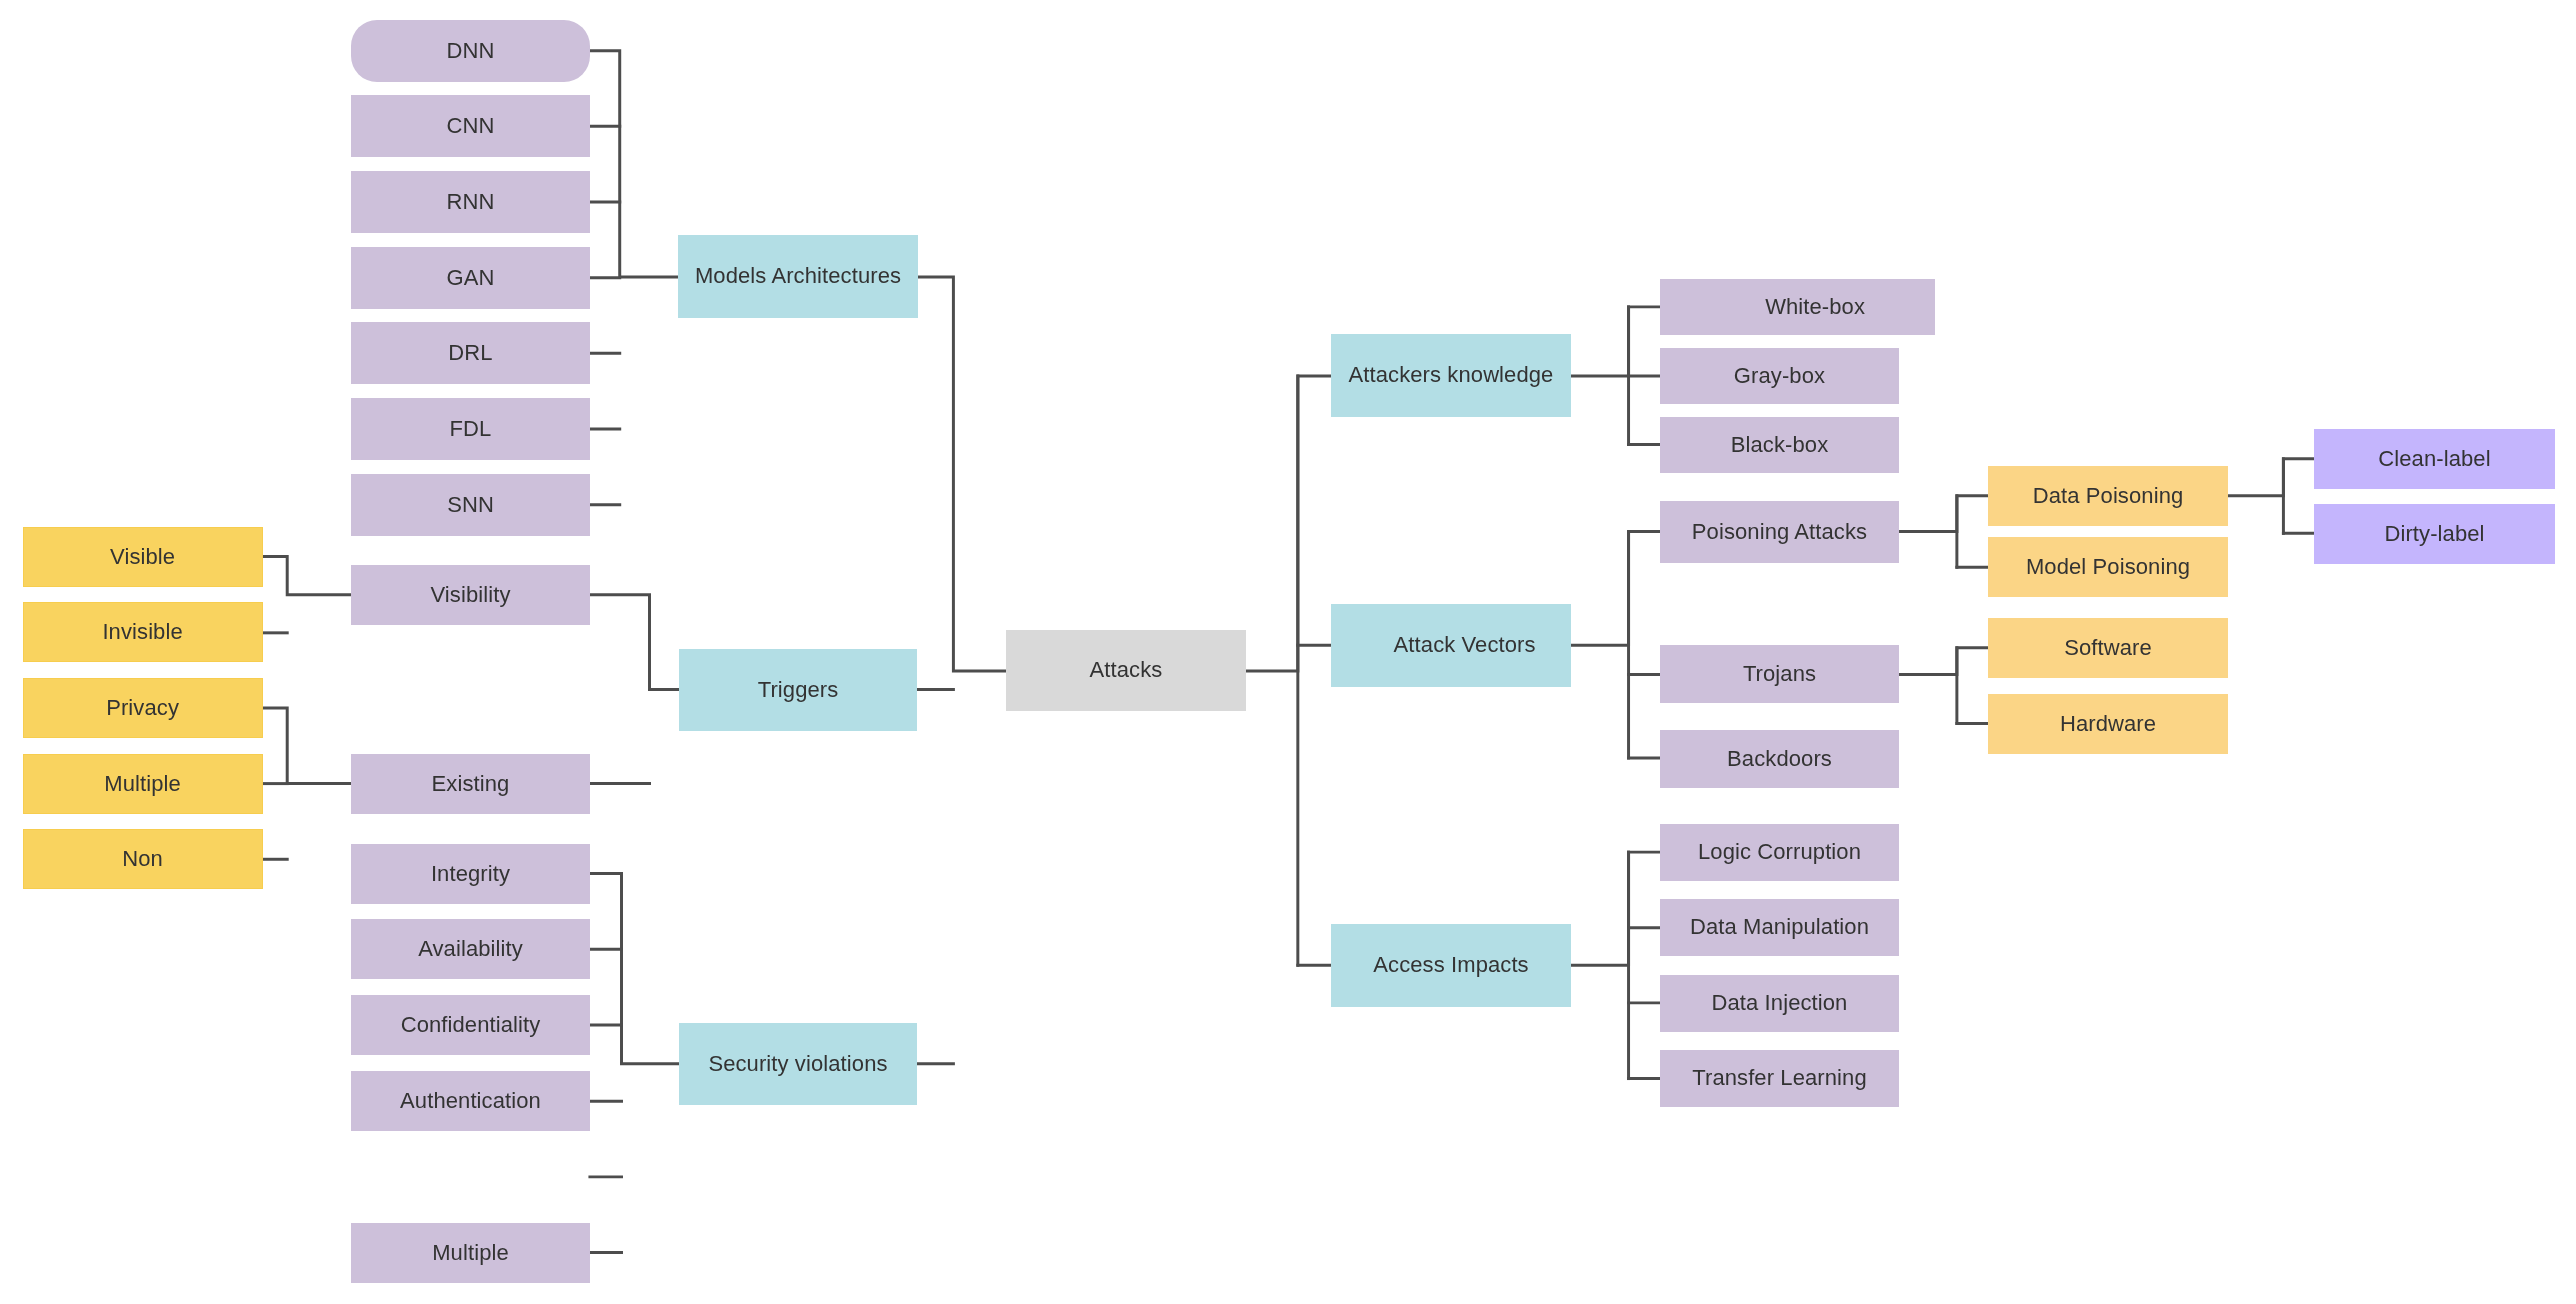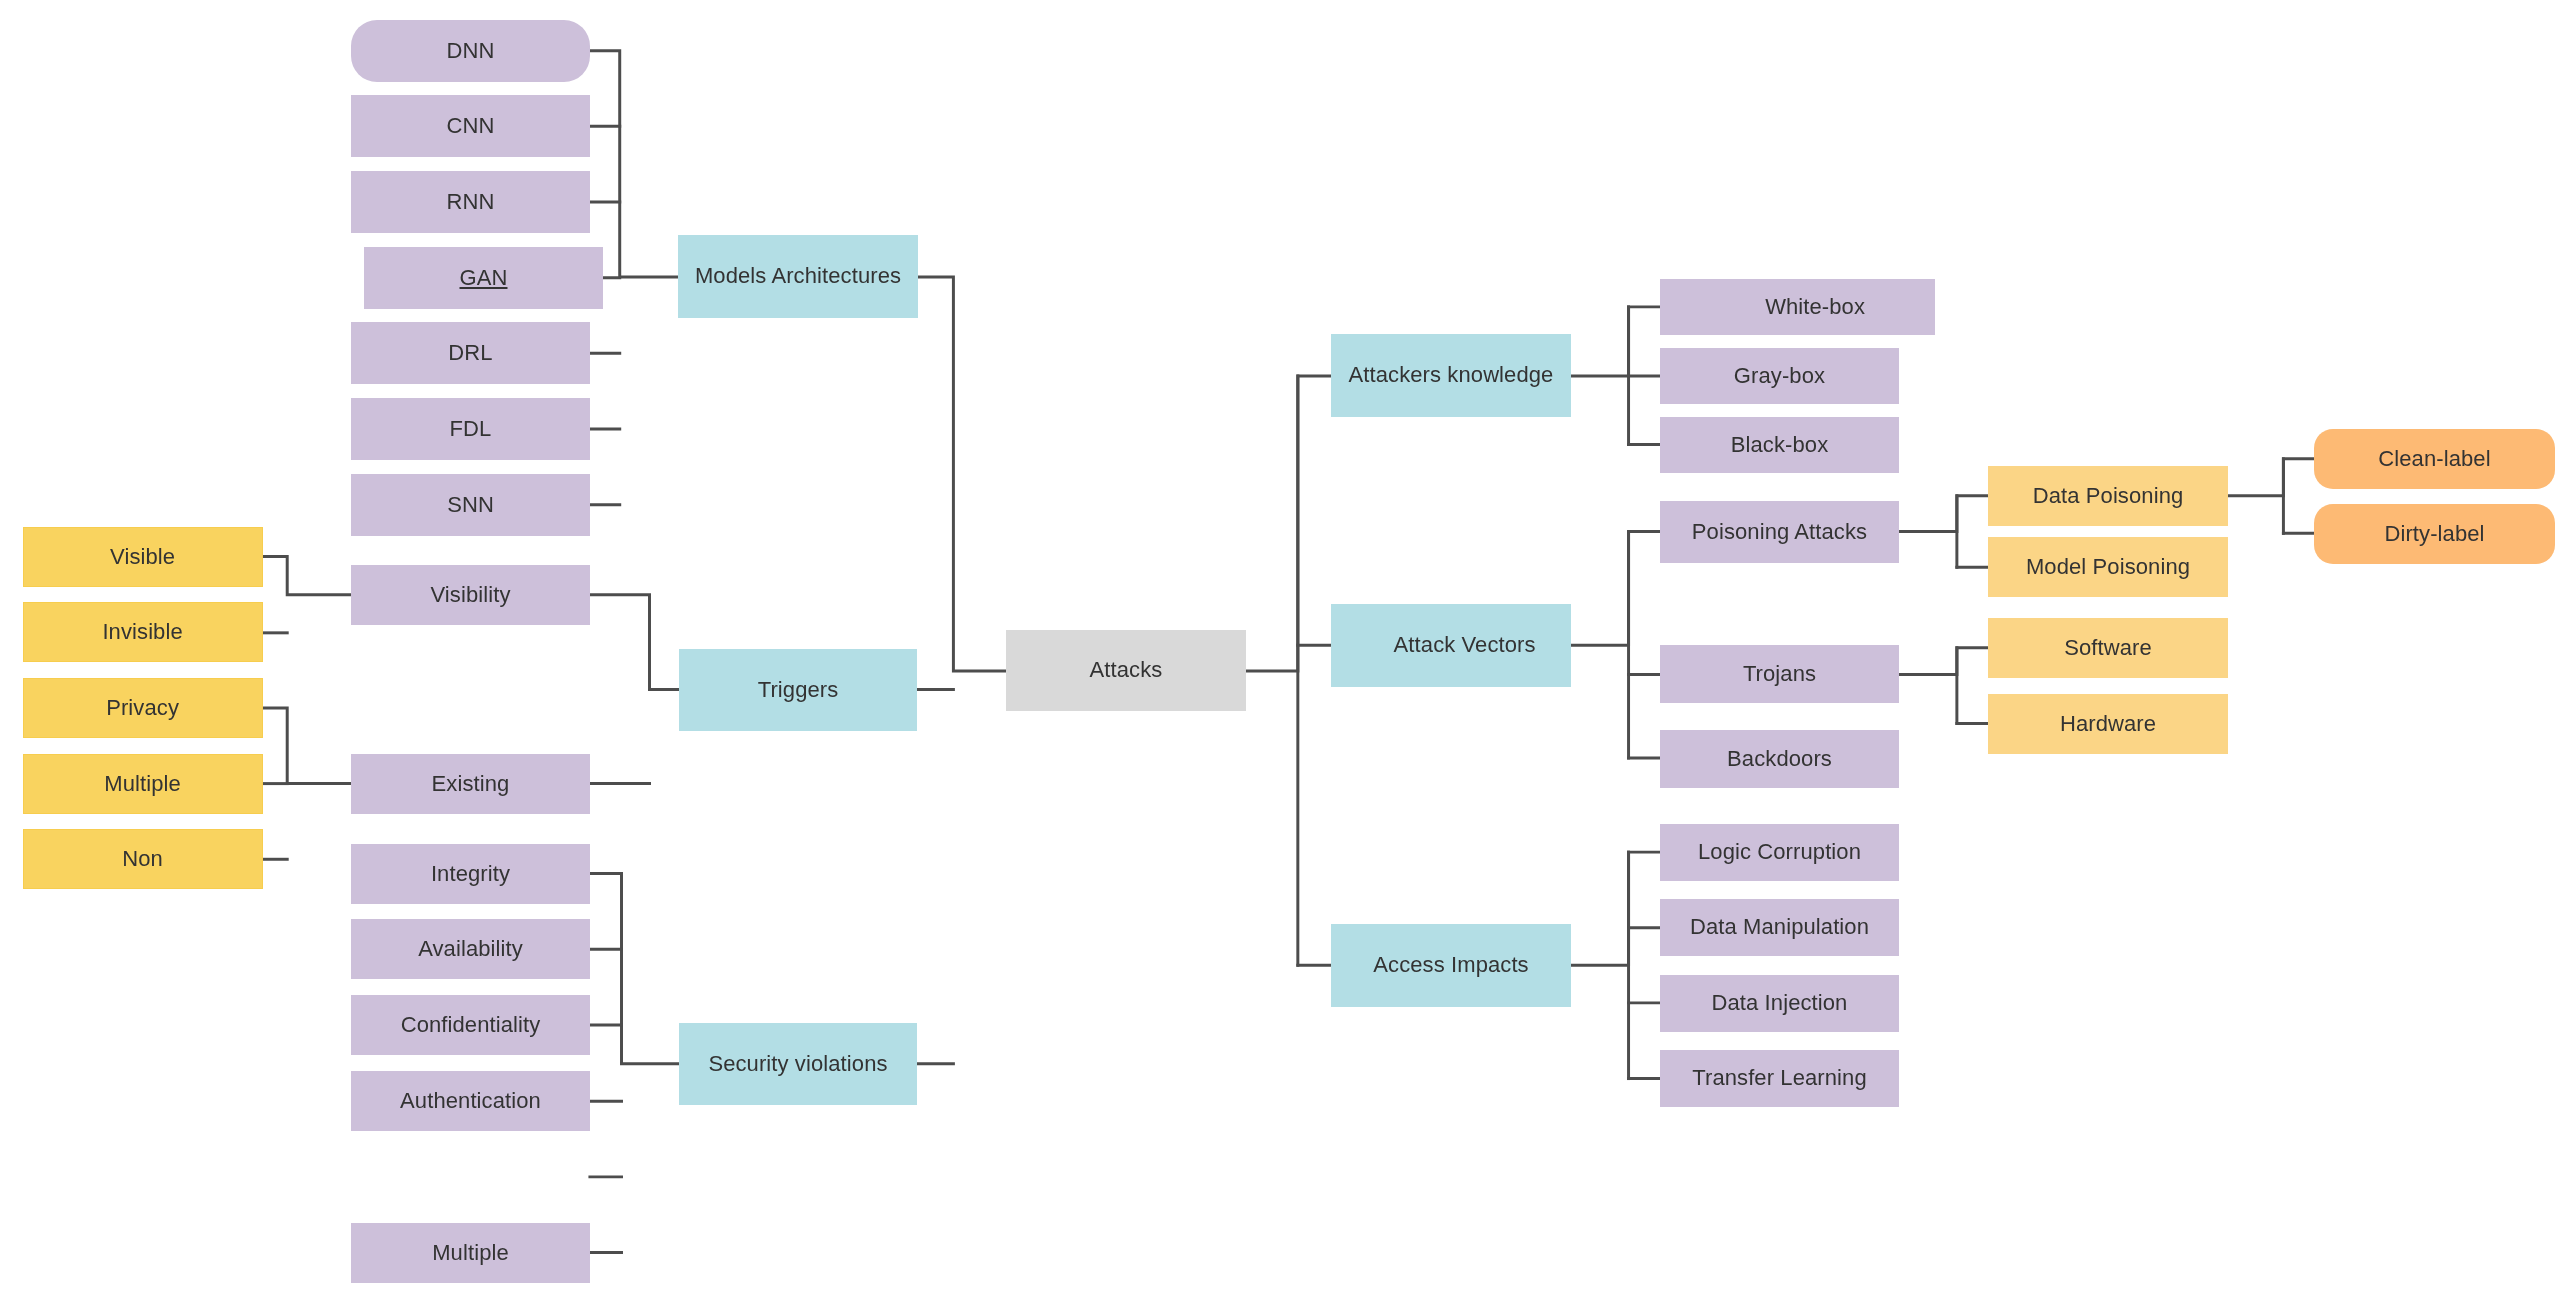--- a/index.html
+++ b/index.html
@@ -33,21 +33,21 @@
     font-size: 22px;
     line-height: 1.1;
     letter-spacing: 0.1px;
     padding: 0 4.8px;
   }
   .node-purple { background: #cdc0da; }
   .node-blue   { background: #b3dee5; }
   .node-gray   { background: #d9d9d9; }
   .node-yellow { background: #f9d35f; border: 1.8px solid #f7cd4e; }
   .node-yellow2{ background: #fbd586; }
-  .node-pink   { background: #fdba74; border-radius: 19px; }
+  .node-pink   { background: #c4b5fd; }
 </style>
 </head>
 <body>
 
 <div id="diagram-root">
 
   <svg id="edge-layer" viewBox="0 0 4323 2190" preserveAspectRatio="none">
     <g fill="none" stroke="#4d4d4d" stroke-width="5" stroke-linecap="square" stroke-linejoin="miter">
 
       <path d="M990,85 H1040 V465 H1138"></path>
@@ -110,21 +110,21 @@
       <path d="M2733,1557 H2785"></path>
       <path d="M2733,1683 H2785"></path>
       <path d="M2733,1810 H2785"></path>
       <path d="M2733,1430 V1810"></path>
     </g>
   </svg>
 
   <div class="node node-purple" style="left:351px;top:19.7px;width:239px;height:62px;border-radius:26px;">DNN</div>
   <div class="node node-purple" style="left:351px;top:95px;width:239px;height:62px;">CNN</div>
   <div class="node node-purple" style="left:351px;top:171px;width:239px;height:62px;">RNN</div>
-  <div class="node node-purple" style="left:364px;top:247px;width:239px;height:62px;text-decoration:underline;">GAN</div>
+  <div class="node node-purple" style="left:351px;top:247px;width:239px;height:62px;">GAN</div>
   <div class="node node-purple" style="left:351px;top:322px;width:239px;height:62px;">DRL</div>
   <div class="node node-purple" style="left:351px;top:398px;width:239px;height:62px;">FDL</div>
   <div class="node node-purple" style="left:351px;top:474px;width:239px;height:62px;">SNN</div>
 
   <div class="node node-yellow" style="left:22.6px;top:527px;width:240px;height:60px;">Visible</div>
   <div class="node node-yellow" style="left:22.6px;top:602px;width:240px;height:60px;">Invisible</div>
   <div class="node node-yellow" style="left:22.6px;top:678px;width:240px;height:60px;">Privacy</div>
   <div class="node node-yellow" style="left:22.6px;top:754px;width:240px;height:60px;">Multiple</div>
   <div class="node node-yellow" style="left:22.6px;top:829px;width:240px;height:60px;">Non</div>
 

